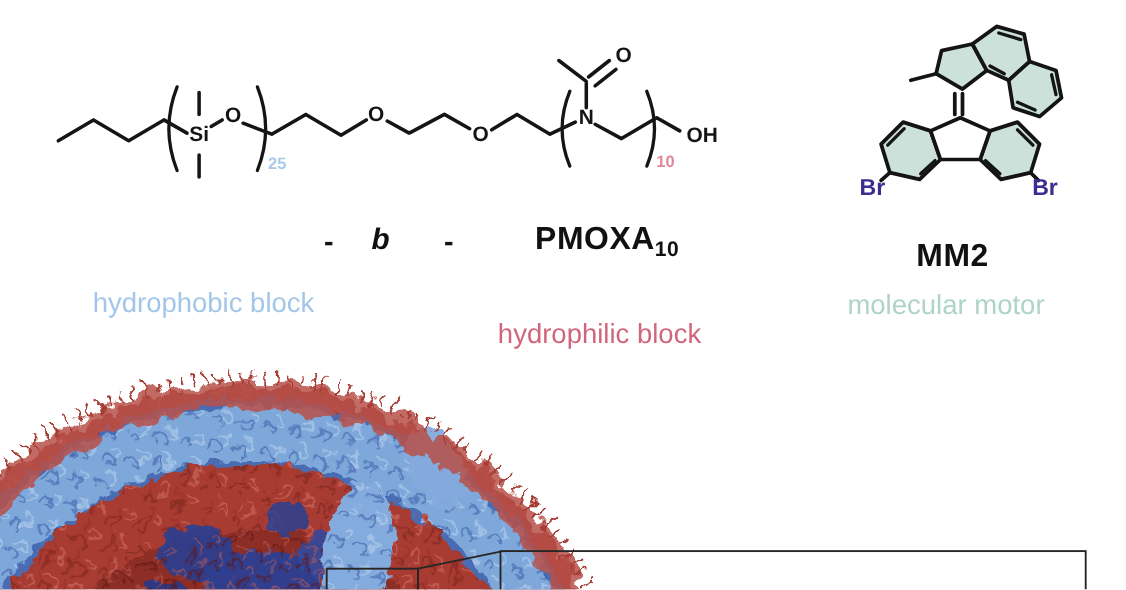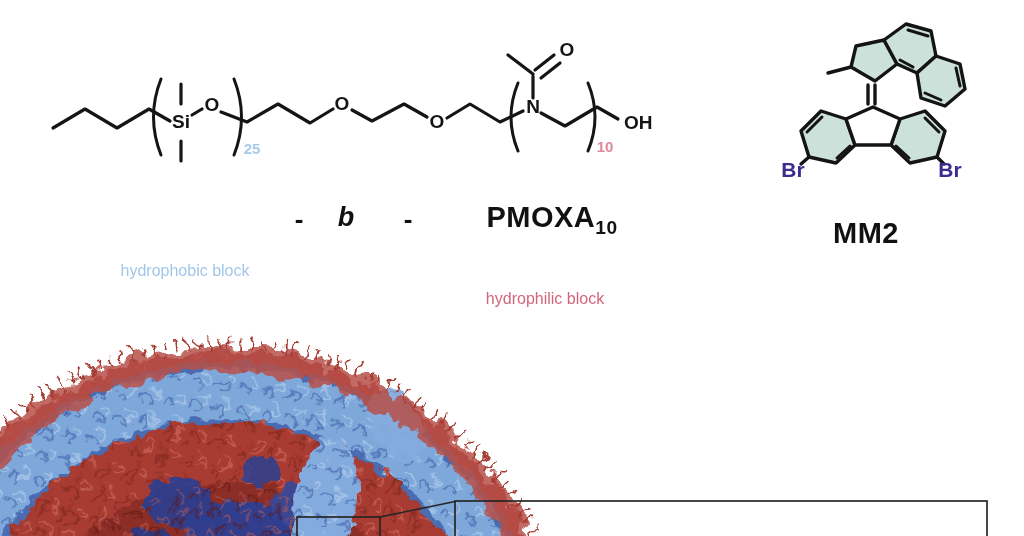--- a/index.html
+++ b/index.html
@@ -4,21 +4,21 @@
 <style>
   html,body{margin:0;padding:0;background:#ffffff;}
   #canvas{position:relative;width:1024px;height:536px;background:#ffffff;overflow:hidden;
           font-family:"Liberation Sans", sans-serif;}
   #figsvg{position:absolute;left:0;top:0;}
   .lbl{position:absolute;color:#111;white-space:nowrap;}
   .big{font-size:29px;font-weight:700;letter-spacing:.5px;}
   .big sub{font-size:0.66em;font-weight:700;}
   .dash{font-size:26px;font-weight:700;}
   .bital{font-size:27px;font-weight:700;font-style:italic;}
-  .cap{font-size:16px;font-weight:400;}
+  .cap{font-size:25px;font-weight:400;}
   .center{text-align:center;}
   #cap-hydrophobic{color:#a2c6e9;}
   #cap-hydrophilic{color:#d1667b;}
   #cap-motor{color:#aed3c7;}
   .atom{font-size:19px;font-weight:700;fill:#141414;}
   .subnum{font-size:15px;font-weight:700;}
   .bond{stroke:#151515;stroke-width:3.2;fill:none;stroke-linecap:round;stroke-linejoin:round;}
   .paren{stroke:#151515;stroke-width:3;fill:none;stroke-linecap:round;}
   .ring{stroke:#141414;stroke-width:3.4;fill:#cbe1d9;stroke-linejoin:round;}
   .ringw{stroke:#141414;stroke-width:3.4;fill:#ffffff;stroke-linejoin:round;}
@@ -161,14 +161,15 @@
 </svg>
 
 <div class="lbl dash center" style="left:289px;top:204px;width:20px;">-</div>
 <div class="lbl bital center" style="left:334px;top:202px;width:24px;">b</div>
 <div class="lbl dash center" style="left:398px;top:204px;width:20px;">-</div>
 <div class="lbl big center" style="left:452px;top:201px;width:200px;"><span>PMOXA</span><sub>10</sub></div>
 <div class="lbl big center" style="left:806px;top:201px;width:120px;margin-top:16px;">MM2</div>
 
 <div id="cap-hydrophobic" class="lbl cap center" style="left:60px;top:262px;width:250px;">hydrophobic block</div>
 <div id="cap-hydrophilic" class="lbl cap center" style="left:420px;top:262px;width:250px;margin-top:28px;">hydrophilic block</div>
+<div id="cap-motor" class="lbl cap center" style="left:735px;top:263px;width:250px;">molecular motor</div>
 
 </div>
 
 </body></html>

